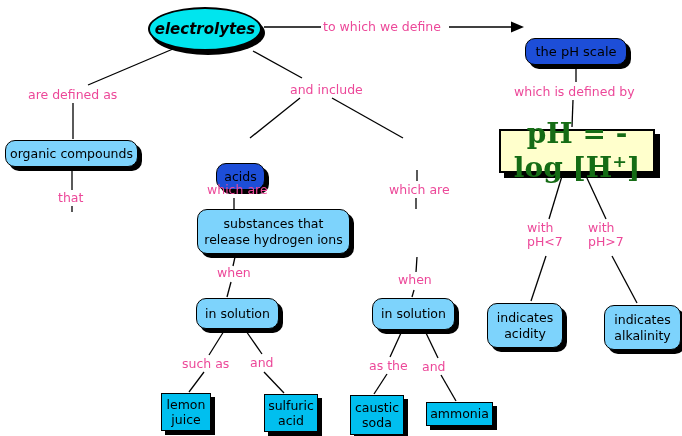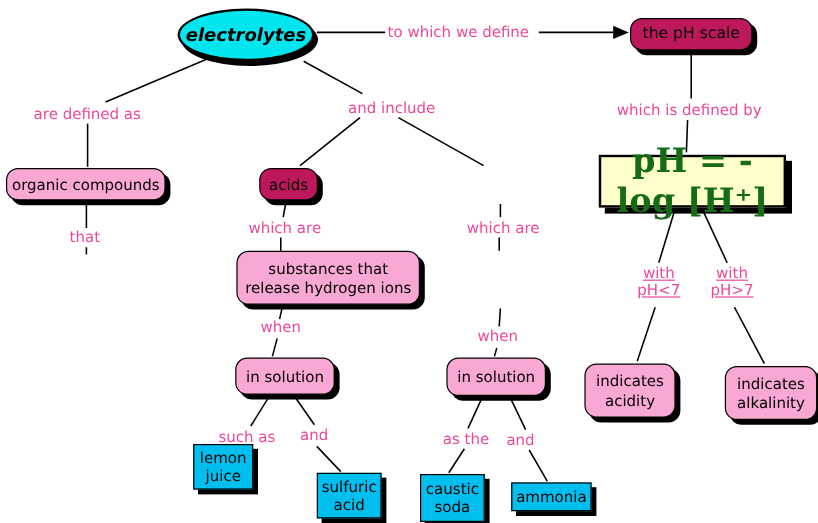--- a/index.html
+++ b/index.html
@@ -12,39 +12,39 @@
     overflow:hidden;
   }
   #wires{position:absolute;left:0;top:0;width:682px;height:436px;}
   .node{
     position:absolute;box-sizing:border-box;
     display:flex;align-items:center;justify-content:center;
     text-align:center;border:1.6px solid #000;
     font-size:12.5px;line-height:1.22;padding:2px 4px;
   }
   .round{border-radius:10px;box-shadow:4px 4px 0 #000;}
-  .light{background:#f9a8d4;}
-  .gray{background:#be185d;}
+  .light{background:#7dd3fc;}
+  .gray{background:#1d4ed8;margin-top:23px;}
   .cyan{background:#00bfef;box-shadow:4px 4px 0 #000;border-width:1.4px;}
   .ellipse{
     border-radius:50%;border:2.4px solid #000;
     background:#00e5ee;box-shadow:3px 4px 0 #000;
     font-size:15px;font-weight:bold;font-style:italic;
   }
   .formula{
     background:#ffffcc;border:2.4px solid #000;
     box-shadow:5px 5px 0 #000;
     font-family:"DejaVu Serif","Liberation Serif",serif;
     font-weight:bold;font-size:28px;color:#156c15;
   }
   .label{
     position:absolute;font-size:12.5px;line-height:1.15;
     white-space:nowrap;color:#ec4899;
   }
-  .label.wrap{white-space:normal;text-align:center;text-decoration:underline;}
+  .label.wrap{white-space:normal;}
 </style>
 </head>
 <body>
 
 <div id="canvas">
 
   <svg id="wires" viewBox="0 0 682 436" xmlns="http://www.w3.org/2000/svg">
     <g stroke="#000" stroke-width="1.3" fill="none">
 
       <line x1="264" y1="27" x2="321" y2="27"></line>
@@ -98,21 +98,21 @@
   <div class="node gray round" style="left:216px;top:140px;width:49px;height:27px;">acids</div>
 
 
   <div class="node light round" style="left:161px;top:209px;width:153px;height:45px;margin-left:36px;">substances that release hydrogen ions</div>
 
 
   <div class="node light round" style="left:196px;top:298px;width:83px;height:31px;">in solution</div>
 
   <div class="node light round" style="left:372px;top:298px;width:83px;height:32px;">in solution</div>
 
-  <div class="node cyan" style="left:161px;top:370px;width:50px;height:38px;">lemon juice</div>
+  <div class="node cyan" style="left:161px;top:393px;width:50px;height:38px;">lemon juice</div>
 
   <div class="node cyan" style="left:264px;top:394px;width:54px;height:38px;">sulfuric acid</div>
 
   <div class="node cyan" style="left:350px;top:395px;width:54px;height:40px;">caustic soda</div>
 
   <div class="node cyan" style="left:426px;top:402px;width:67px;height:24px;">ammonia</div>
 
   <div class="node formula" style="left:499px;top:129px;width:156px;height:44px;">pH = -log [H⁺]</div>
 
   <div class="node light round" style="left:487px;top:303px;width:76px;height:45px;">indicates acidity</div>

